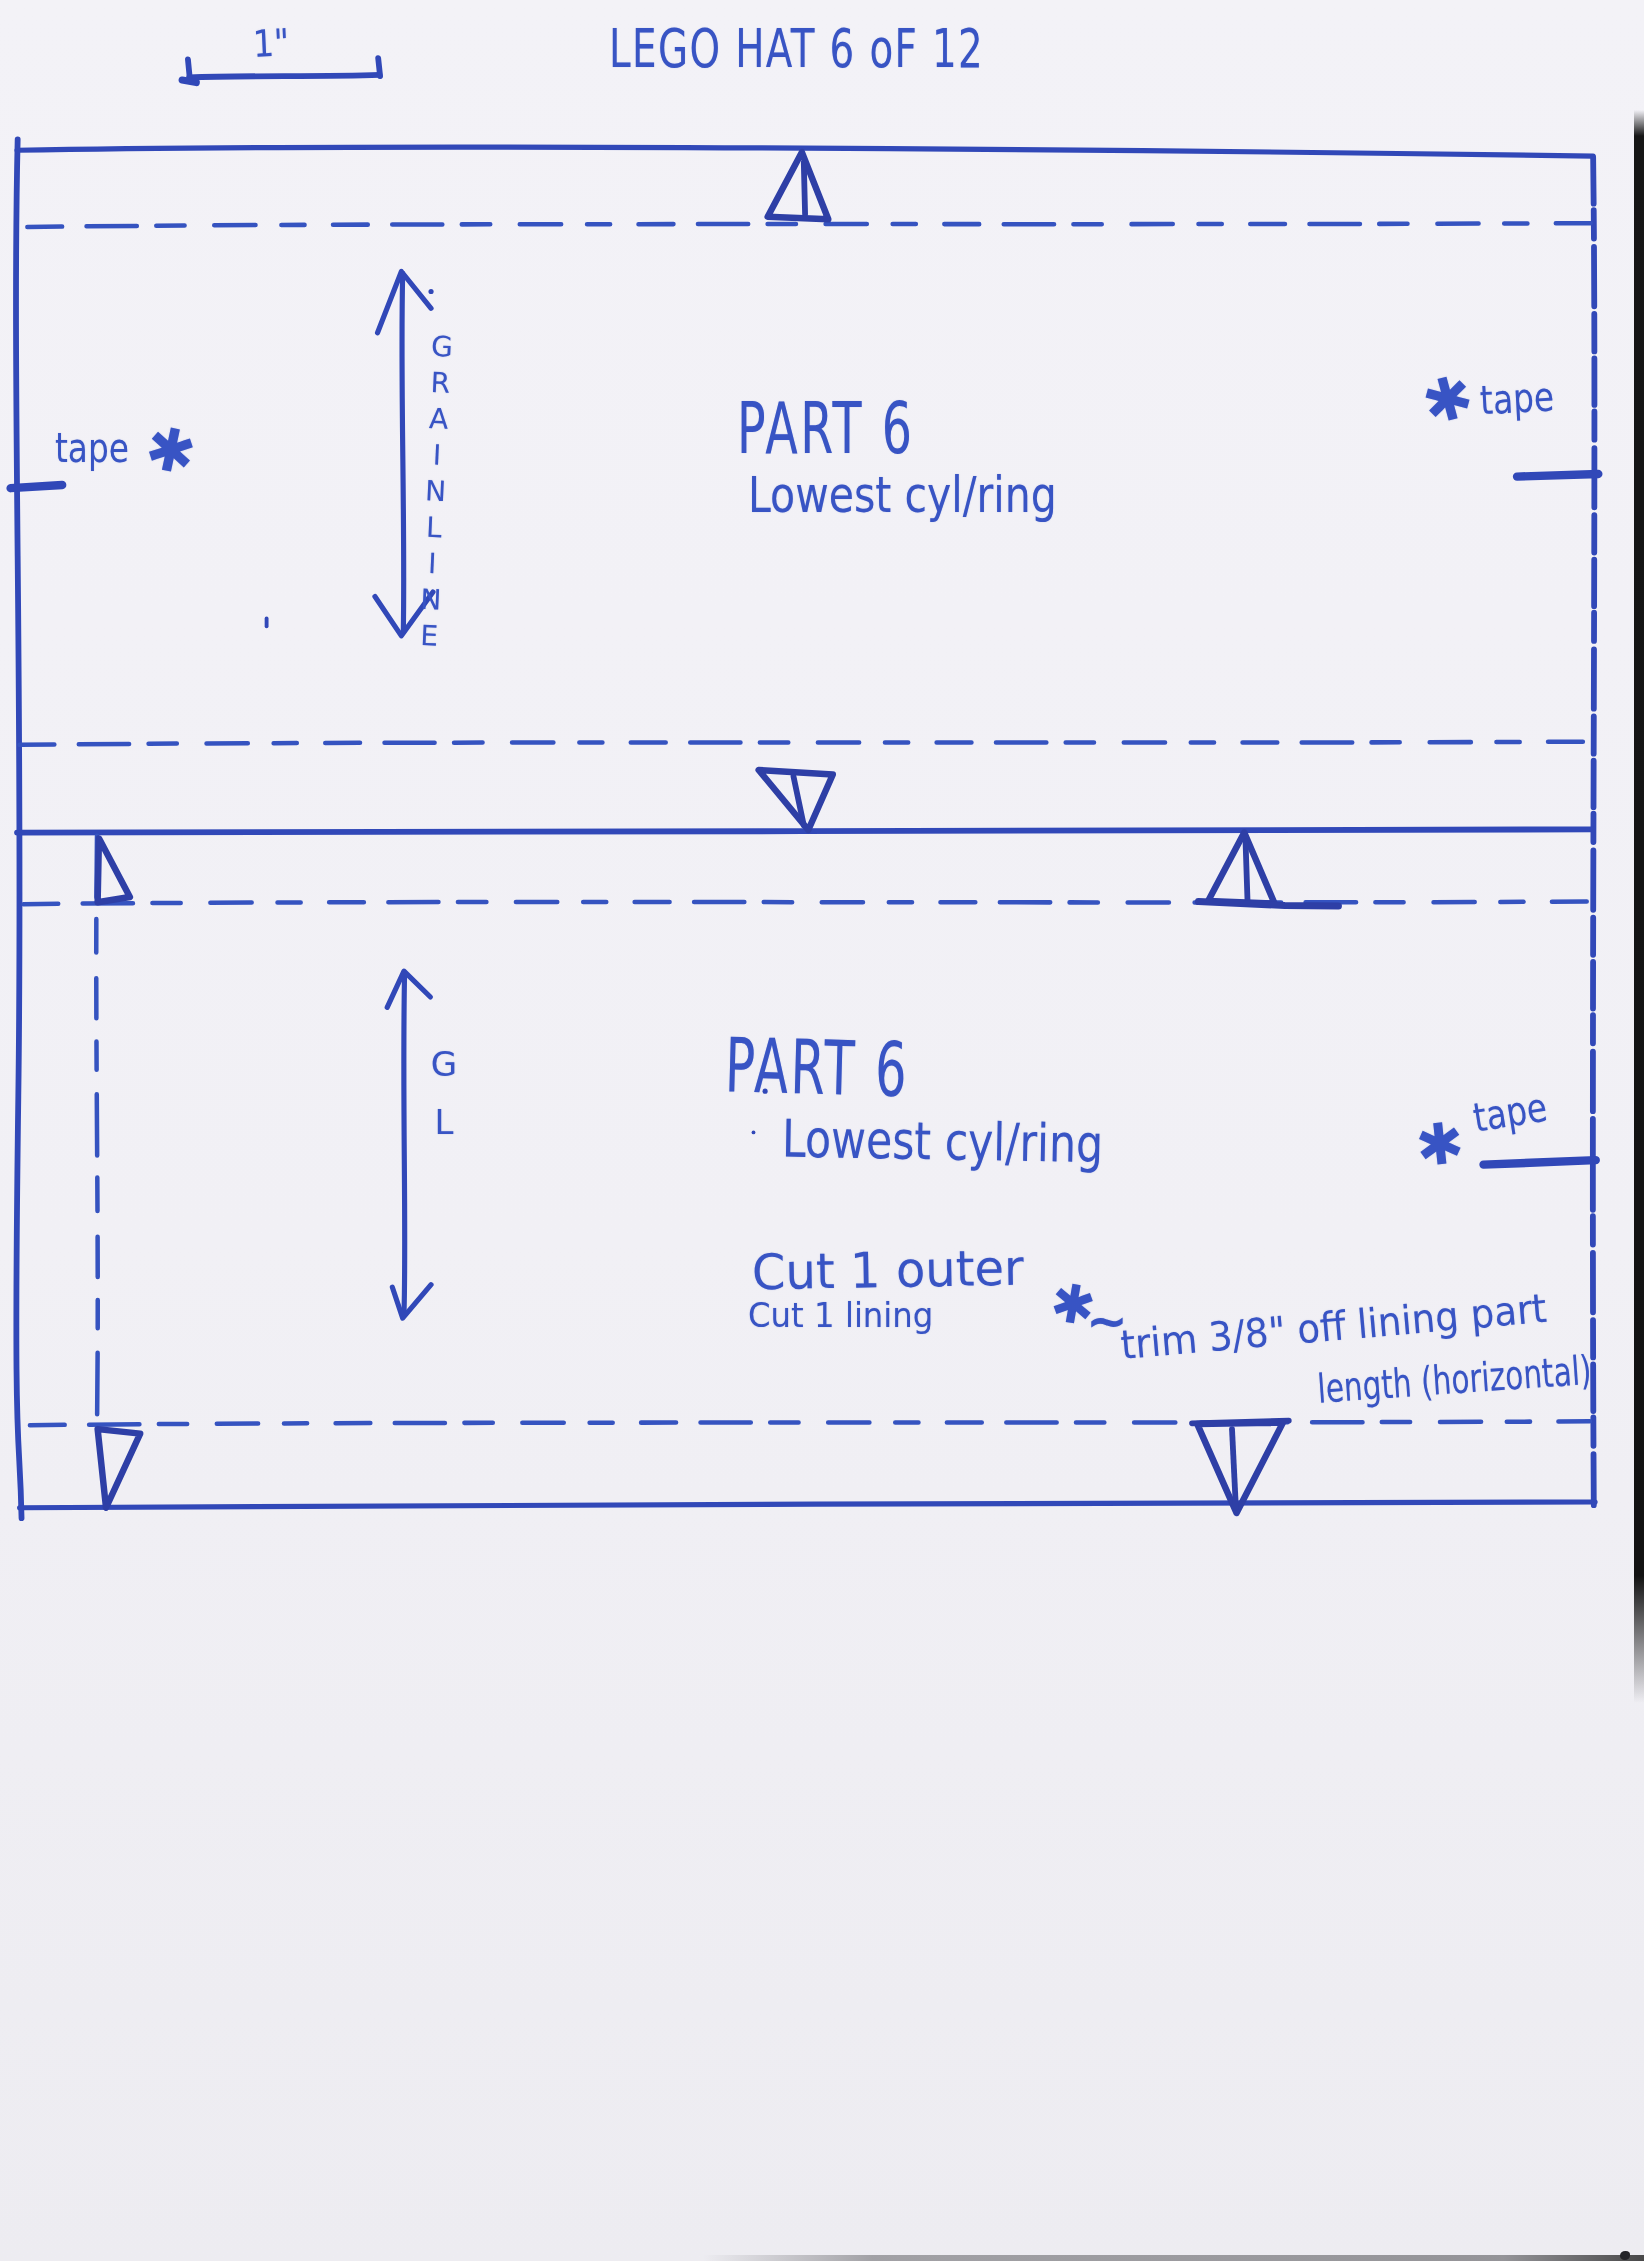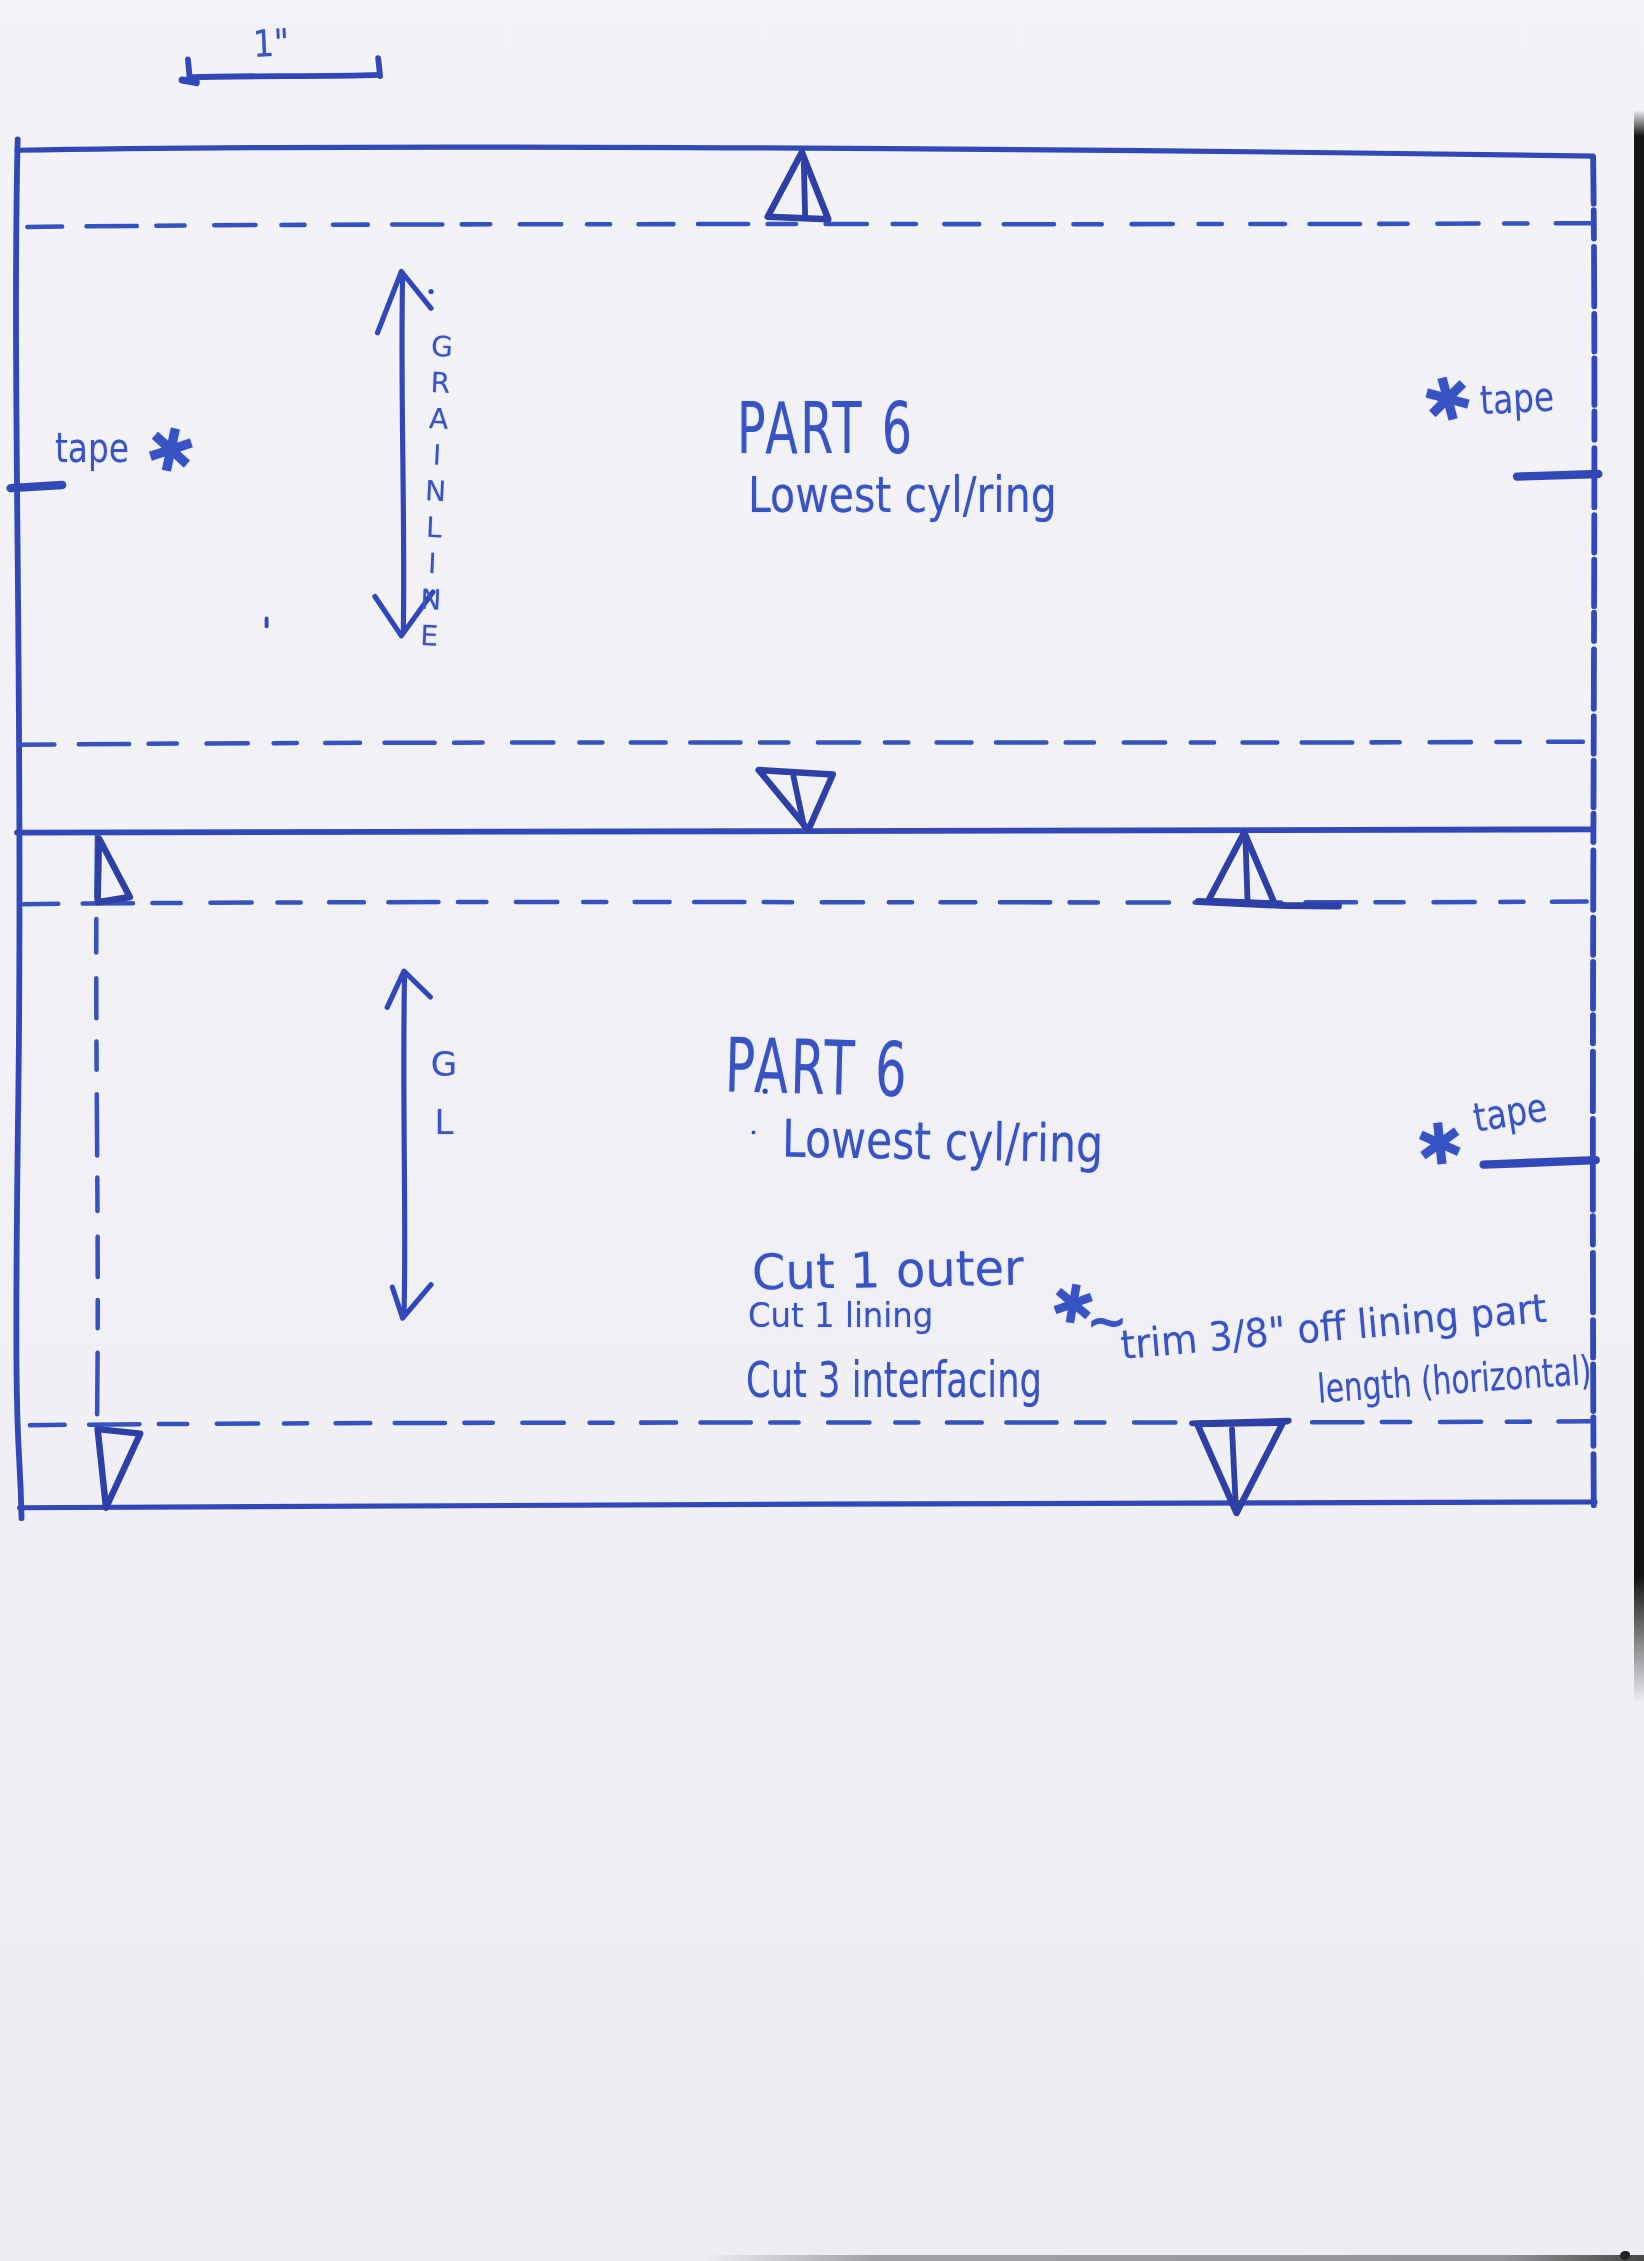--- a/index.html
+++ b/index.html
@@ -107,20 +107,23 @@
     </g>
 
     <g fill="#3148b8" stroke="none">
       <circle cx="668" cy="452" r="4"></circle>
       <rect x="410" y="956" width="6" height="18" rx="3"></rect>
       <circle cx="1186" cy="1692" r="4"></circle>
       <circle cx="1168" cy="1756" r="3"></circle>
     </g>
   </svg>
 
+  <div class="t" style="left:609px; top:22px; font-size:54px; letter-spacing:1.9px;">
+    <span class="cond" style="transform:scaleX(.72);">LEGO HAT 6 oF 12</span>
+  </div>
 
   <div class="t" style="left:252px; top:26px; font-size:37px;">
     <span class="cond" style="transform:scaleX(.9) rotate(-3deg);">1"</span>
   </div>
 
   <div class="t vert" style="left:421px; top:330px; font-size:28px; letter-spacing:3.2px; transform:rotate(2.5deg);">GRAINLINE</div>
 
   <div class="t" style="left:737px; top:392px; font-size:72px; letter-spacing:3.9px;">
     <span class="cond" style="transform:scaleX(.66);">PART 6</span>
   </div>
@@ -153,23 +156,20 @@
   </div>
 
   <div class="t" style="left:752px; top:1246px; font-size:49px; transform:rotate(-1deg);">
     <span class="cond" style="transform:scaleX(.98);">Cut 1 outer</span>
   </div>
   <div class="t" style="left:748px; top:1299px; font-size:33px;">
     <span class="cond" style="transform:scaleX(.98);">Cut 1 lining</span>
   </div>
   <div class="t star" style="left:1051px; top:1278px; font-size:53px; transform:rotate(10deg);">✱</div>
   <div class="t" style="left:1086px; top:1296px; font-size:50px; font-weight:bold;">~</div>
-  <div class="t" style="left:746px; top:1356px; font-size:49px;">
-    <span class="cond" style="transform:scaleX(.72);">Cut 3 interfacing</span>
-  </div>
 
   <div class="t" style="left:1120px; top:1305px; font-size:40px; transform:rotate(-5deg);">
     <span class="cond" style="transform:scaleX(.93);">trim 3/8" off lining part</span>
   </div>
   <div class="t" style="left:1317px; top:1356px; font-size:40px; transform:rotate(-4deg);">
     <span class="cond" style="transform:scaleX(.74);">length (horizontal)</span>
   </div>
 
   <div class="scan-right"></div>
   <div class="scan-bottom"></div>

